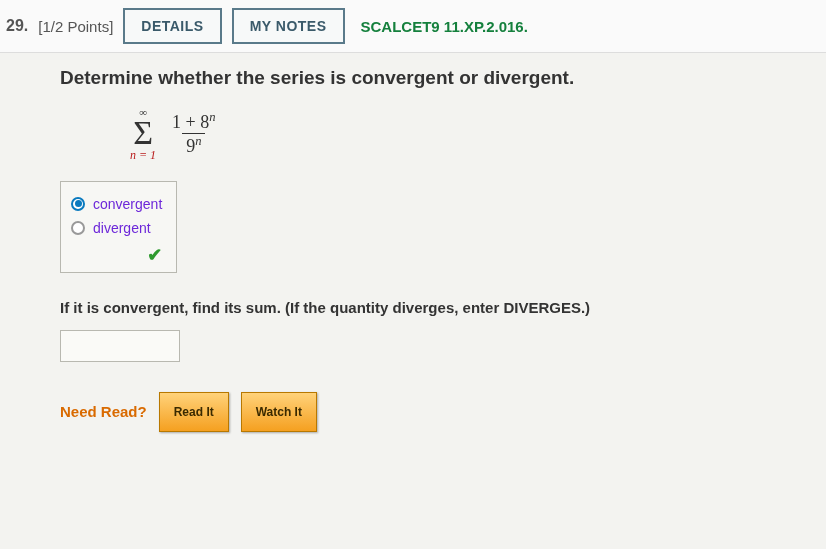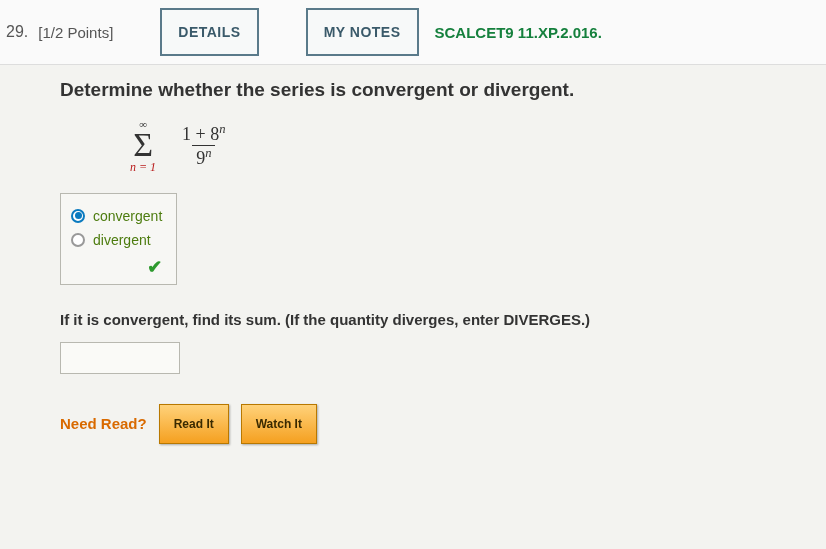--- a/index.html
+++ b/index.html
@@ -13,39 +13,38 @@
   }
   .top-bar {
     display: flex;
     align-items: center;
     padding: 8px 6px;
     border-bottom: 1px solid #ddd;
     background: #fafafa;
     gap: 10px;
   }
   .qnum {
-    font-weight: normal;
+    font-weight: bold;
     color: #555;
     font-size: 16px;
   }
   .points {
     font-weight: normal;
     color: #555;
     font-size: 15px;
   }
   .top-btn {
     border: 2px solid #5a7a8a;
     background: #f7f9f9;
     color: #3a5a6a;
     font-weight: bold;
     font-size: 14px;
-    padding: 14px 16px;
+    padding: 8px 16px;
     cursor: pointer;
     letter-spacing: 0.5px;
-    margin-left: 37px;
   }
   .book-ref {
     font-weight: bold;
     color: #15803d;
     font-size: 15px;
     margin-left: 6px;
   }
   .content {
     padding: 14px 18px 14px 60px;
   }
@@ -85,21 +84,21 @@
     font-family: 'Times New Roman', serif;
     color: #b91c1c;
     white-space: nowrap;
   }
   .frac {
     display: inline-flex;
     flex-direction: column;
     align-items: center;
     font-family: 'Times New Roman', serif;
     font-size: 18px;
-    margin-left: 16px;
+    margin-left: 6px;
   }
   .frac .num { padding: 0 4px; }
   .frac .den { border-top: 1.5px solid #333; padding: 0 4px; }
   sup { font-size: 0.7em; font-style: italic;}
   .answer-box {
     border: 1px solid #b8b8b0;
     display: inline-block;
     padding: 10px 14px 6px 10px;
     background: #f7f7f4;
     margin-bottom: 26px;
@@ -126,21 +125,21 @@
     border-color: #0a7abf;
   }
   .radio.selected::after {
     content: "";
     width: 7px;
     height: 7px;
     background: #0a7abf;
     border-radius: 50%;
     display: block;
   }
-  .radio-label { font-size: 14px; color: #4d7c0f; }
+  .radio-label { font-size: 14px; color: #6d28d9; }
   .check-row {
     text-align: right;
     padding-top: 4px;
   }
   .check-icon {
     color: #2e9a2e;
     font-size: 18px;
     font-weight: bold;
   }
   .prompt2 {

